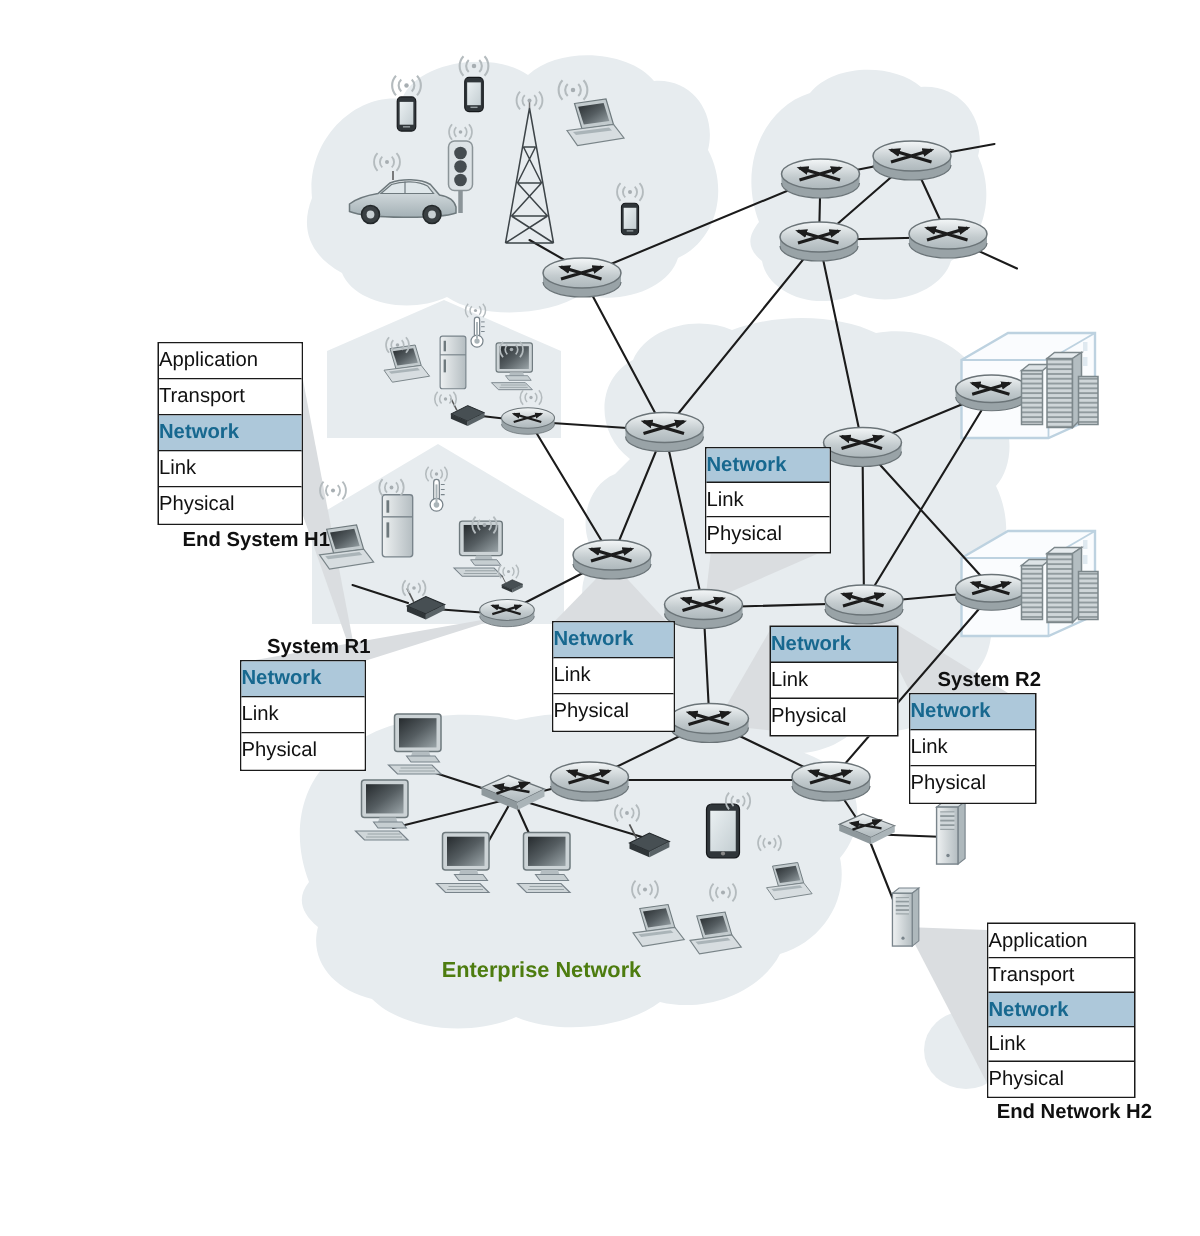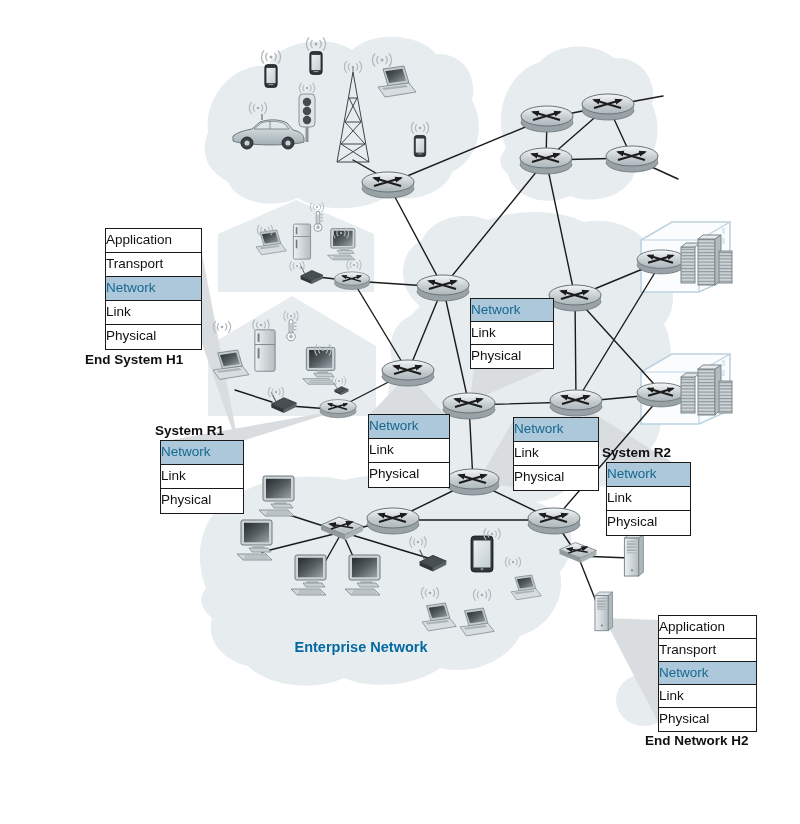--- a/index.html
+++ b/index.html
@@ -9,23 +9,23 @@
   .cl{fill:var(--cloud)}
   .bm{fill:var(--beam)}
   .ln{stroke:var(--line);stroke-width:1.4;fill:none;stroke-linecap:round}
   .rx{stroke:#1c1c1c;stroke-width:2.2;fill:none;marker-start:url(#ah);marker-end:url(#ah)}
   .rx2{stroke:#1c1c1c;stroke-width:1.7;fill:none;marker-start:url(#ah);marker-end:url(#ah)}
   .stack{position:absolute;z-index:2;border:1.5px solid #1a1a1a;background:#fff}
   .stack .row{box-sizing:border-box;height:24px;line-height:22px;border-bottom:1px solid #1a1a1a;
               text-align:left;font-size:13.5px;color:#111;background:#fff}
   .stack.rh23 .row{height:23px;line-height:21px}
   .stack .row:last-child{border-bottom:none}
-  .stack .row.hl{background:var(--hl-bg);color:var(--hl-tx);font-weight:normal}
-  .stitle{position:absolute;z-index:2;font-size:13.5px;font-weight:bold;color:#101010;text-align:left}
-  .elabel{position:absolute;z-index:2;font-size:14.5px;font-weight:bold;color:#0369a1;text-align:center}
+  .stack .row.hl{background:var(--hl-bg);color:var(--hl-tx);font-weight:bold}
+  .stitle{position:absolute;z-index:2;font-size:13.5px;font-weight:bold;color:#101010;text-align:right}
+  .elabel{position:absolute;z-index:2;font-size:14.5px;font-weight:bold;color:#4d7c0f;text-align:center}
   .caption{position:absolute;left:72px;top:760px;z-index:2;white-space:nowrap}
   .caption .fig{color:var(--accent);font-weight:bold;font-size:17.5px}
   .caption .dia{color:var(--accent);font-size:11px;margin:0 7px;vertical-align:2px}
   .caption .txt{color:#2e2e2e;font-size:15.5px}
 </style>
 </head>
 <body>
 
 <div class="canvas">
 

